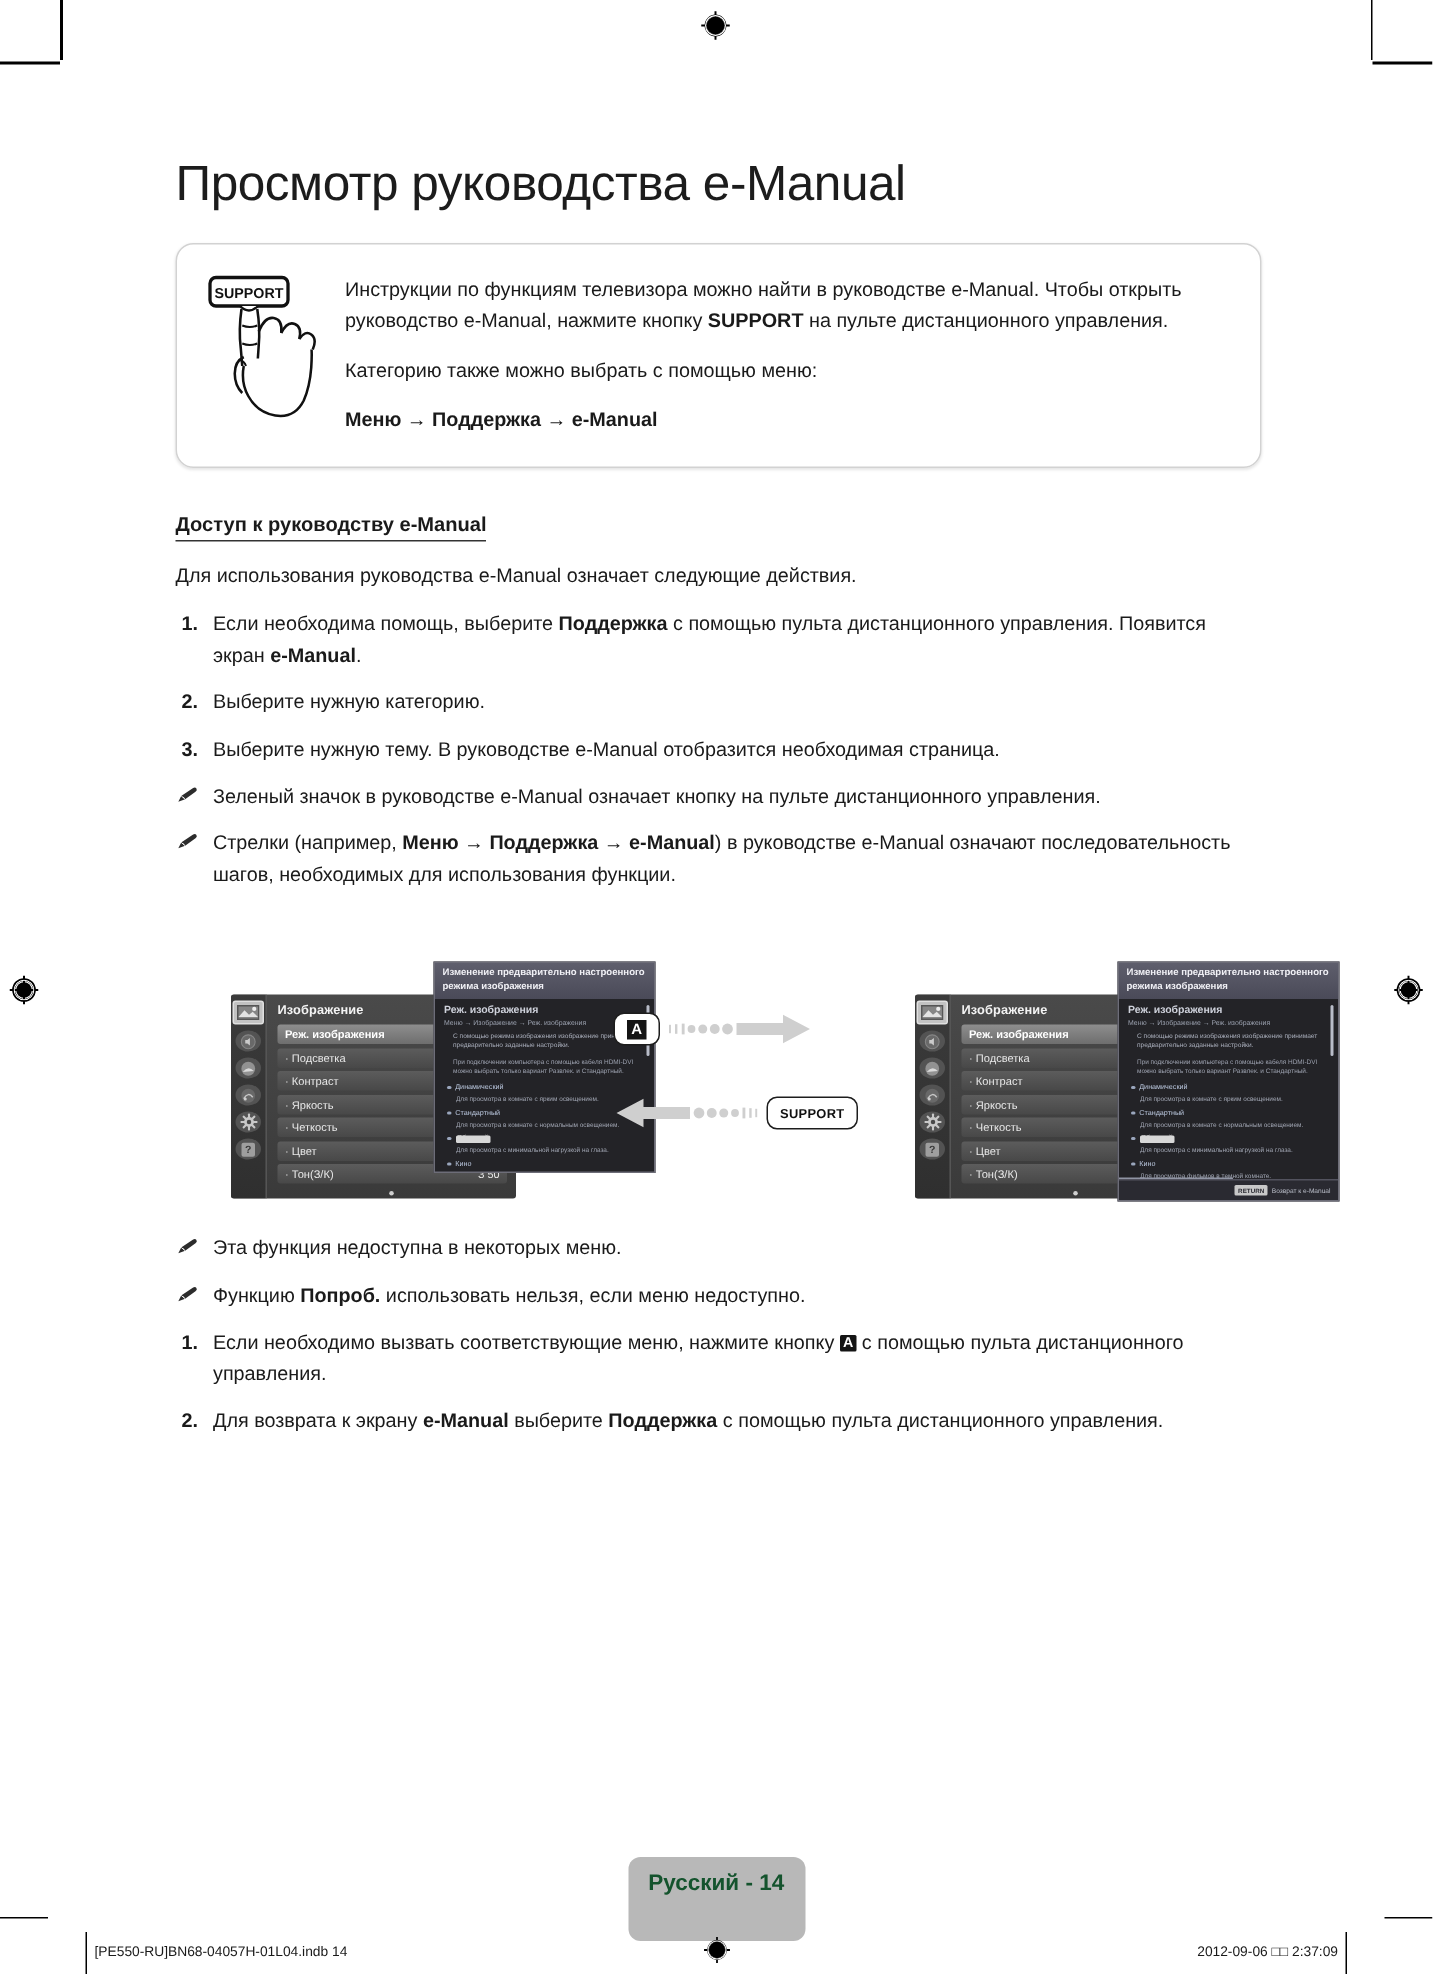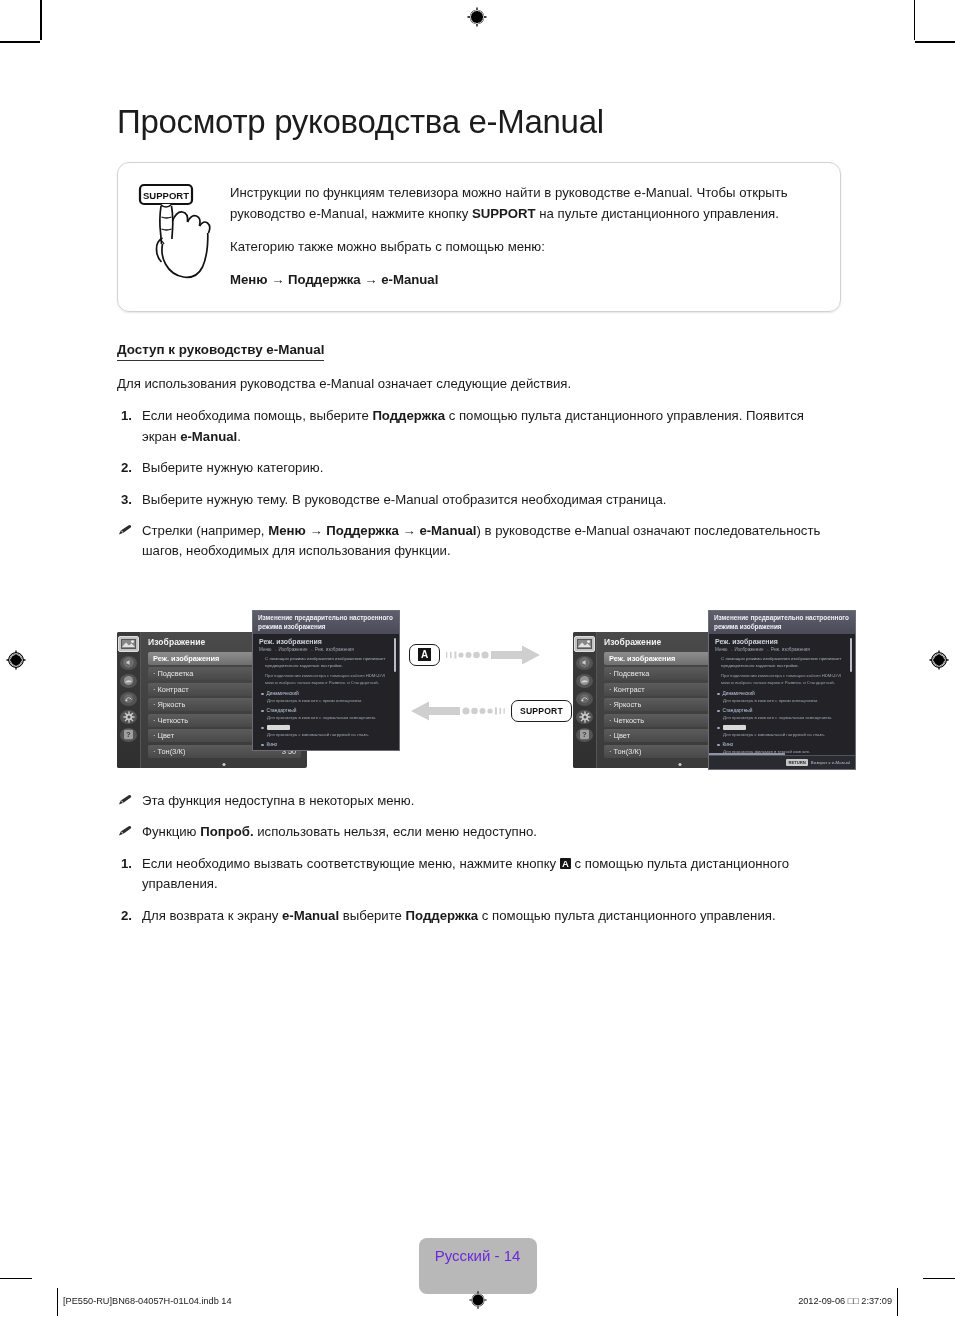--- a/index.html
+++ b/index.html
@@ -160,20 +160,21 @@
   }
 
   .tv-group { position: absolute; top: 0; }
   .tv-group.left  { left: 0px; }
   .tv-group.right { left: 456px; }
 
   .tv-shot {
     position: relative;
     width: 285px;
     height: 160px;
+    margin-left: 37px;
   }
 
   
   .osd {
     position: absolute;
     left: 0px;
     top: 22px;
     width: 190px;
     height: 136px;
     background: linear-gradient(180deg,#4a4a4a 0%, #3a3a3a 100%);
@@ -425,22 +426,22 @@
     background: #b8b8b8;
     border-radius: 8px;
     display: flex;
     align-items: flex-start;
     justify-content: center;
     padding-top: 9px;
     box-sizing: border-box;
   }
   .page-pill span {
     font-size: 15px;
-    font-weight: normal;
-    color: #6d28d9;
+    font-weight: bold;
+    color: #14532d;
   }
 
   
   .footer-rule-left, .footer-rule-right {
     position: absolute;
     top: 1278px;
     height: 1.4px;
     background: #000;
     width: 32px;
   }
@@ -563,20 +564,30 @@
         <span class="li-marker">2.</span>
         <span class="li-text">Выберите нужную категорию.</span>
       </li>
       <li class="li-row">
         <span class="li-marker">3.</span>
         <span class="li-text">Выберите нужную тему. В руководстве e-Manual отобразится необходимая страница.</span>
       </li>
     </ol>
 
     <ul class="notes" style="margin-top:11px;">
+      <li class="li-row">
+        <span class="li-marker note">
+          <svg class="note-glyph" viewBox="0 0 16 13">
+              <path d="M1 11.6 L3.2 7.2 L12.3 1.2 q1.6 -1 2.5 0.4 q0.9 1.4 -0.7 2.4 L6.2 9.7 Z" fill="#2c2c2c"></path>
+              <path d="M3.2 7.2 L6.2 9.7" stroke="#fff" stroke-width="0.7"></path>
+              <path d="M4.4 8 L5.6 8.8" stroke="#fff" stroke-width="0.6"></path>
+            </svg>
+        </span>
+        <span class="li-text">Зеленый значок в руководстве e-Manual означает кнопку на пульте дистанционного управления.</span>
+      </li>
       <li class="li-row">
         <span class="li-marker note">
           <svg class="note-glyph" viewBox="0 0 16 13">
               <path d="M1 11.6 L3.2 7.2 L12.3 1.2 q1.6 -1 2.5 0.4 q0.9 1.4 -0.7 2.4 L6.2 9.7 Z" fill="#2c2c2c"></path>
               <path d="M3.2 7.2 L6.2 9.7" stroke="#fff" stroke-width="0.7"></path>
               <path d="M4.4 8 L5.6 8.8" stroke="#fff" stroke-width="0.6"></path>
             </svg>
         </span>
         <span class="li-text"><span>Стрелки (например, </span><b>Меню → Поддержка → e-Manual</b><span>) в руководстве e-Manual означают последовательность шагов, необходимых для использования функции.</span></span>
       </li>

